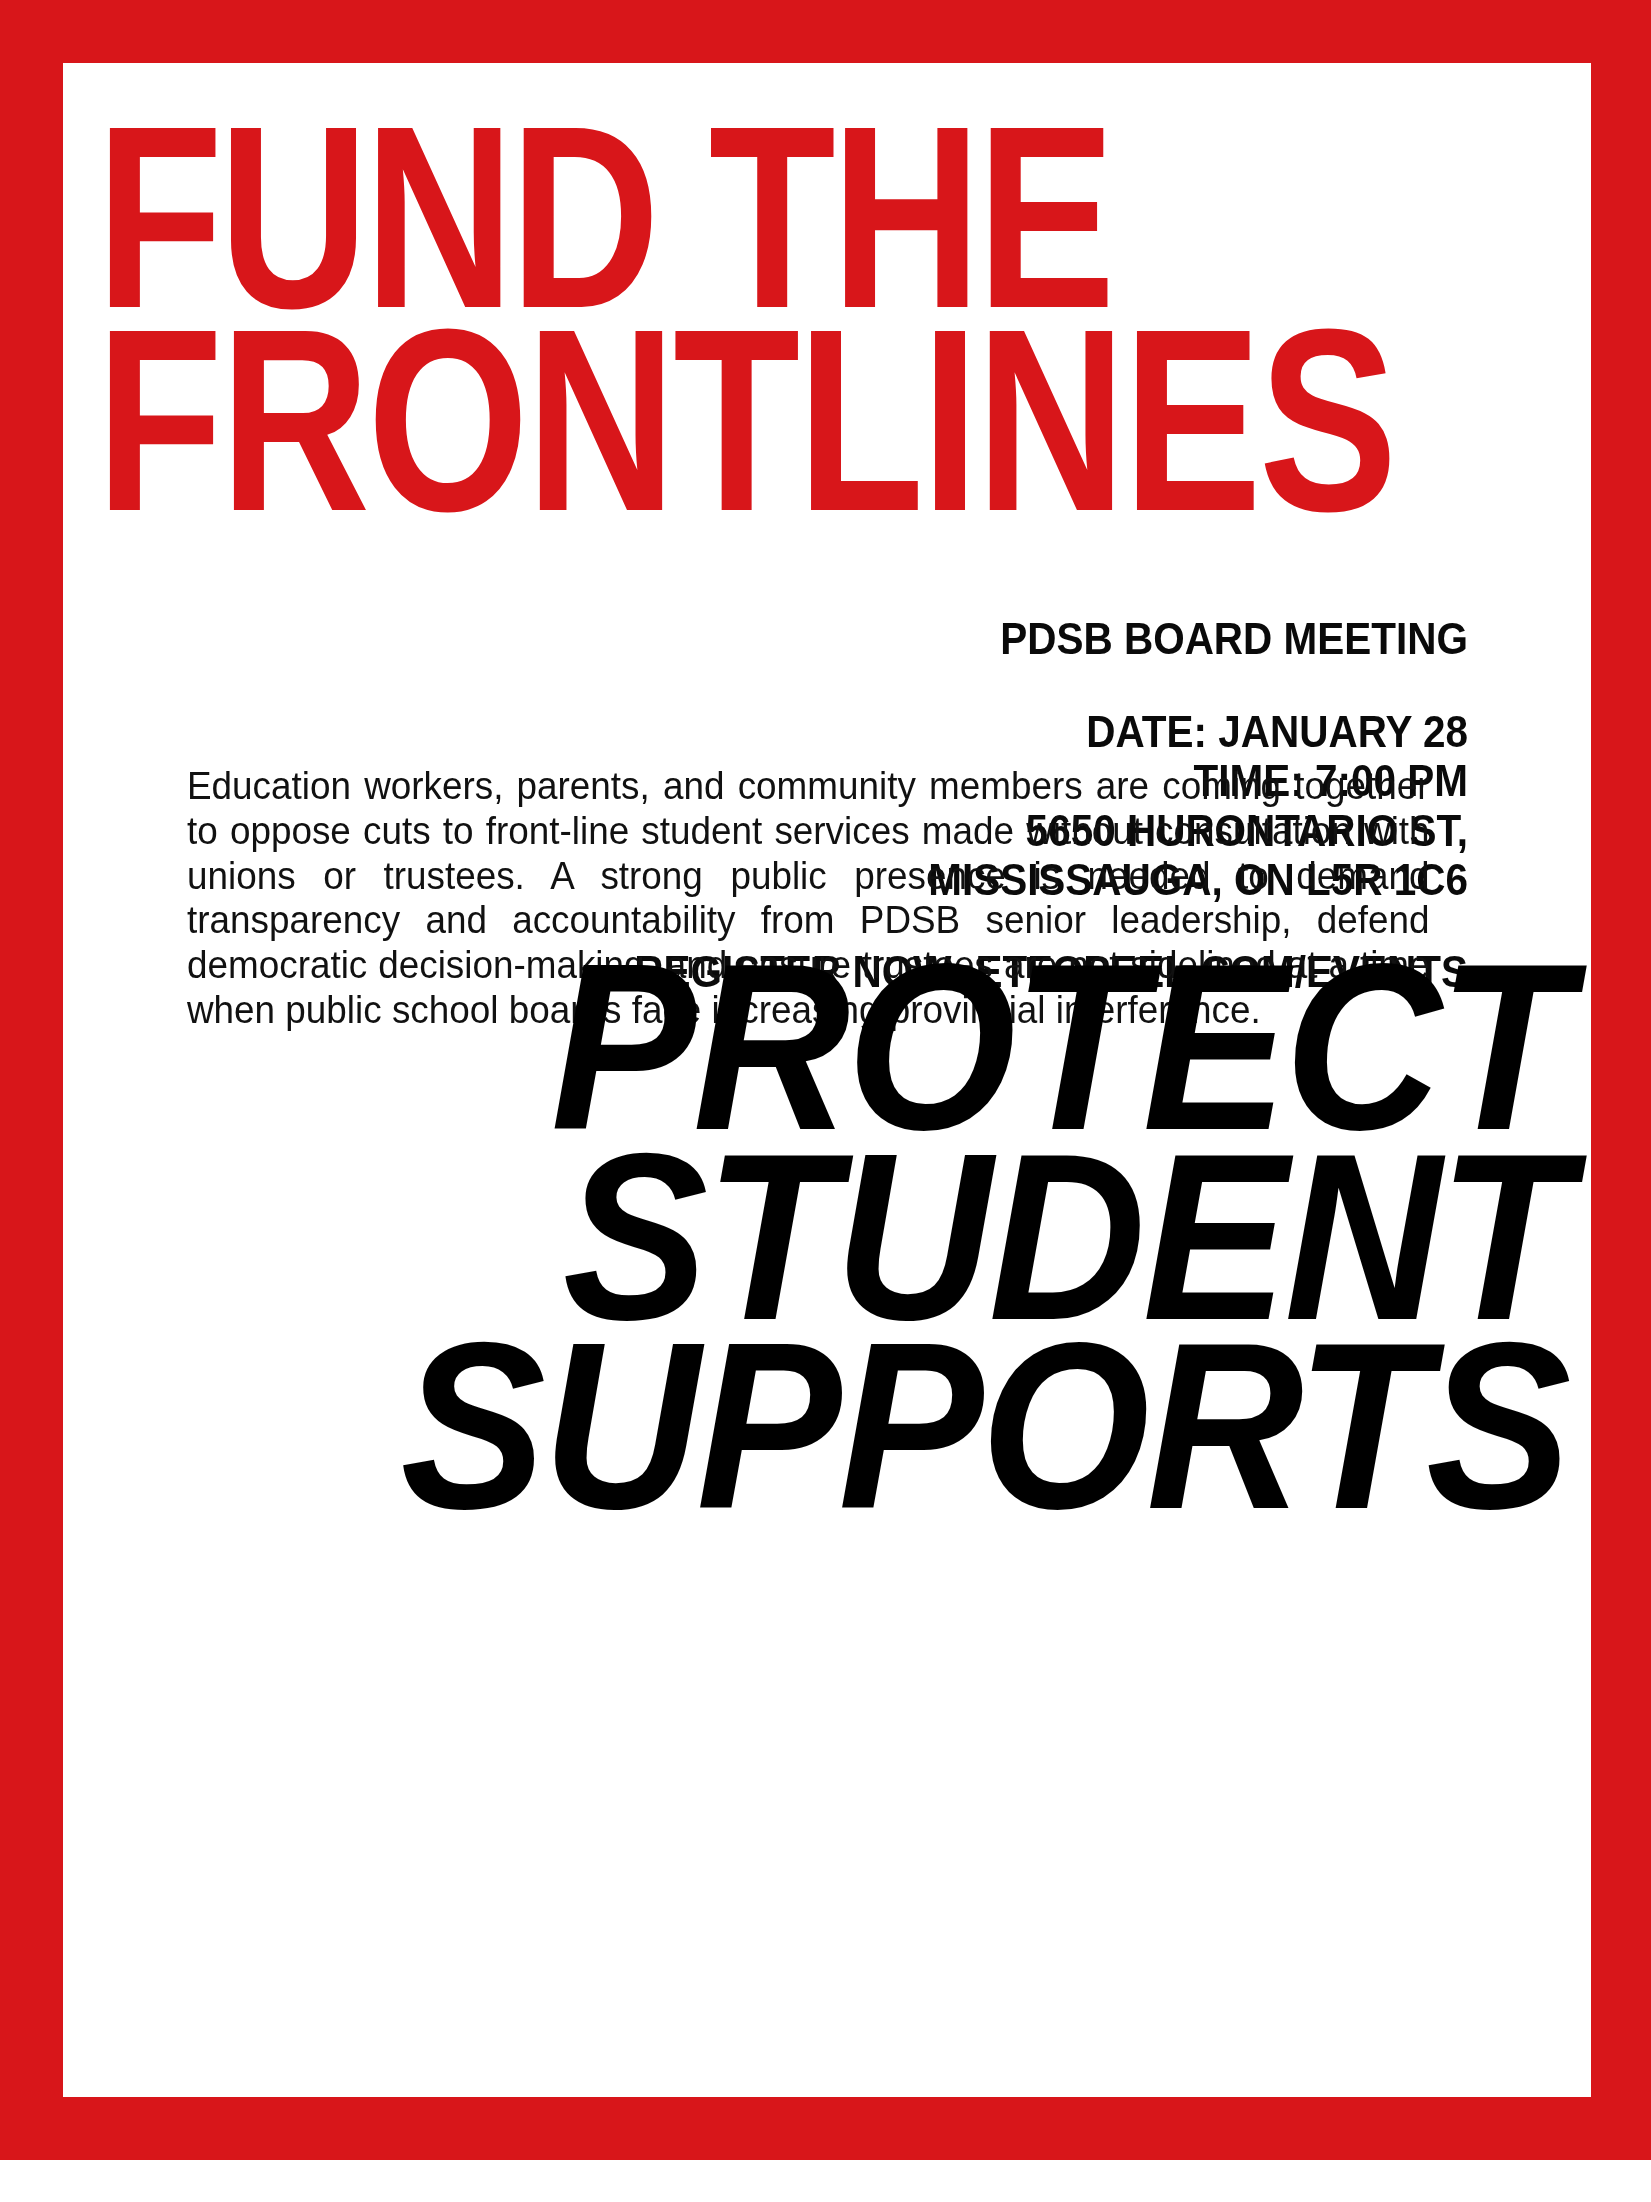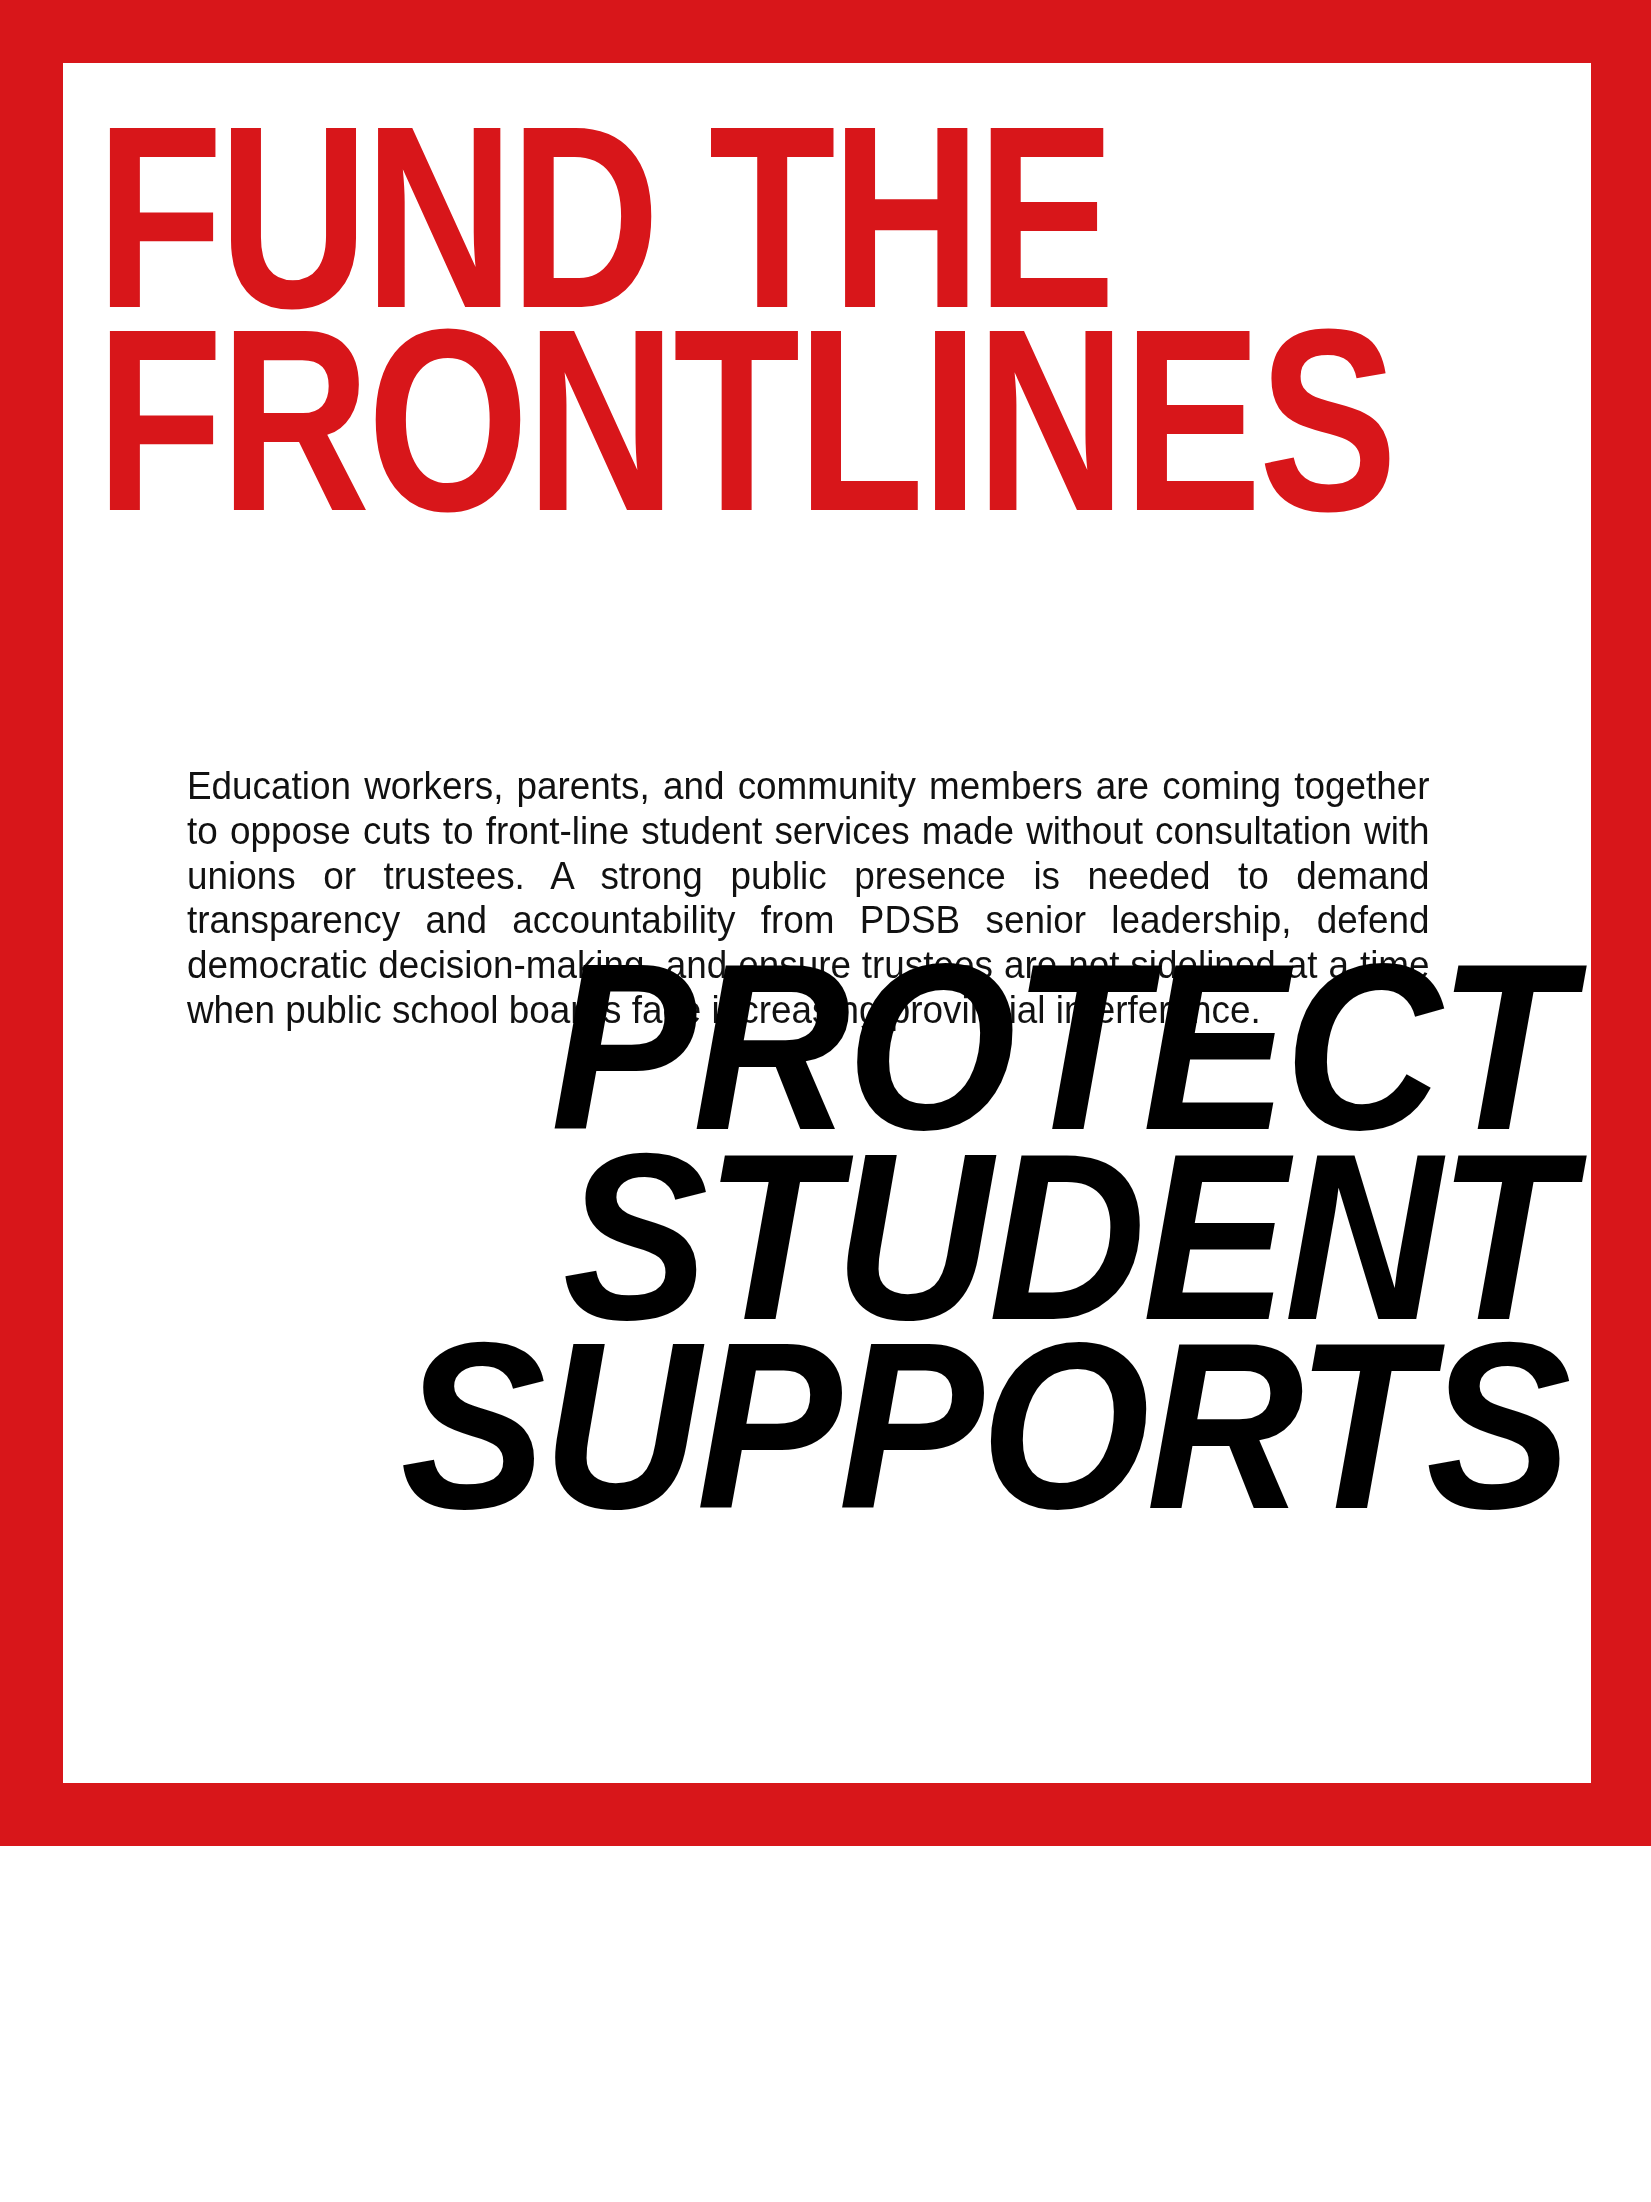--- a/index.html
+++ b/index.html
@@ -4,21 +4,21 @@
 <style>
   html, body {
     margin: 0;
     padding: 0;
     background: #ffffff;
   }
 
   .poster {
     position: relative;
     width: 1652px;
-    height: 1846px;
+    height: 2160px;
     background: #d8161a;
     box-sizing: border-box;
     overflow: hidden;
     font-family: "Liberation Sans", sans-serif;
   }
 
   .poster-inner {
     position: absolute;
     left: 63px;
     top: 63px;
@@ -132,20 +132,30 @@
 <body>
 
 <div class="poster">
   <div class="poster-inner">
 
     <div class="headline">
       <span class="hl-line line1">FUND THE</span>
       <span class="hl-line line2">FRONTLINES</span>
     </div>
 
+    <div class="details">
+      <div class="meeting-title">PDSB BOARD MEETING</div>
+      <div class="when-where">
+        <div>DATE: JANUARY 28</div>
+        <div>TIME: 7:00 PM</div>
+        <div>5650 HURONTARIO ST,</div>
+        <div>MISSISSAUGA, ON L5R 1C6</div>
+      </div>
+      <div class="register">REGISTER NOW: ETFOPEEL.COM/EVENTS</div>
+    </div>
 
     <p class="body-copy">Education workers, parents, and community members are coming together to oppose cuts to front-line student services made without consultation with unions or trustees. A strong public presence is needed to demand transparency and accountability from PDSB senior leadership, defend democratic decision-making, and ensure trustees are not sidelined at a time when public school boards face increasing provincial interference.</p>
 
     <div class="bottom-headline">
       <span class="bl-line">PROTECT</span>
       <span class="bl-line">STUDENT</span>
       <span class="bl-line">SUPPORTS</span>
     </div>
 
   </div>

